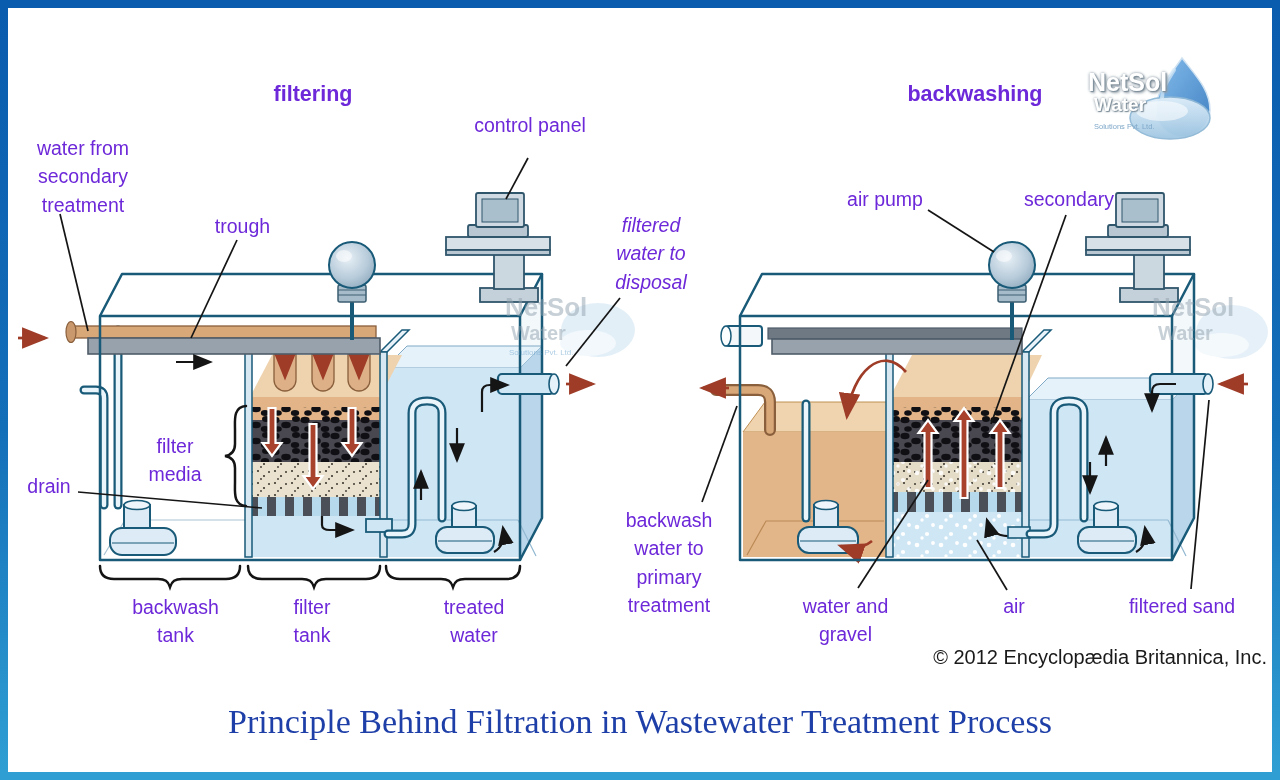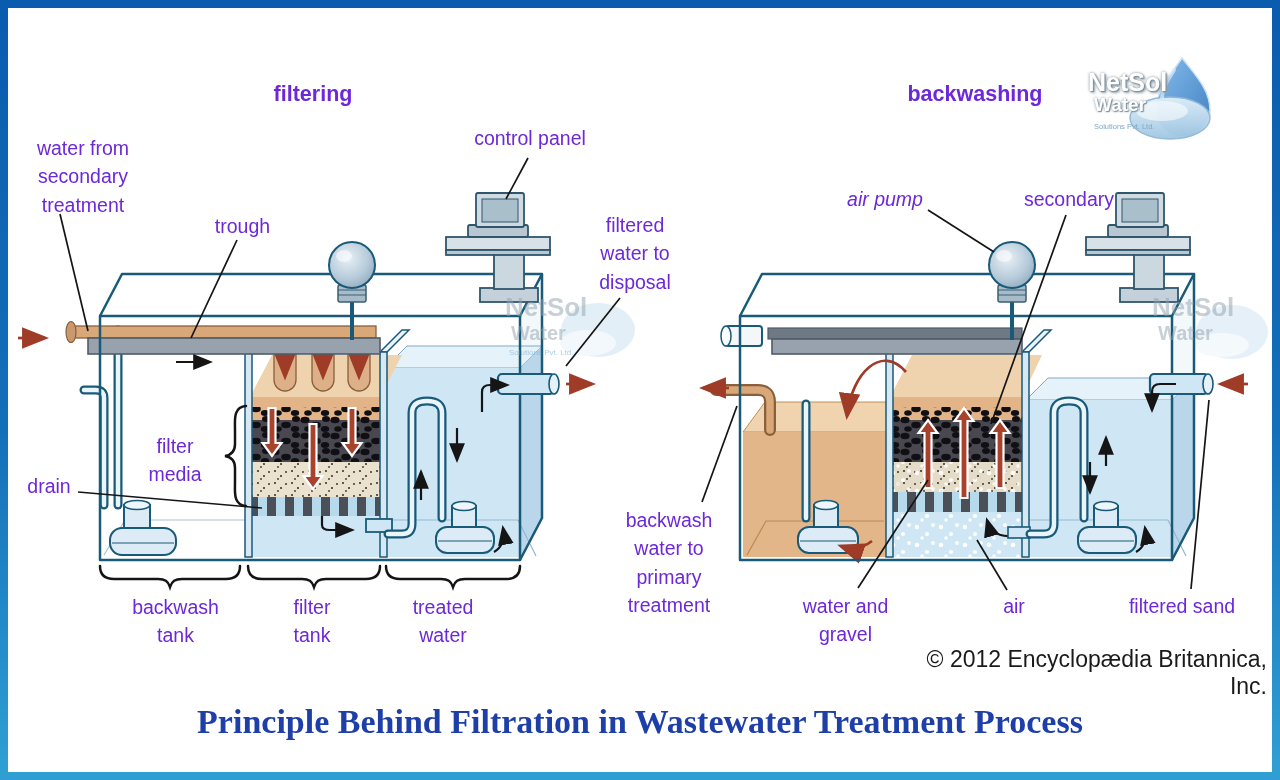--- a/index.html
+++ b/index.html
@@ -4,23 +4,23 @@
 <style>
   html,body{margin:0;padding:0;background:#fff;}
   #stage{position:relative;width:1280px;height:780px;background:#ffffff;overflow:hidden;
          font-family:"Liberation Sans",sans-serif;}
   #frame{position:absolute;inset:0;z-index:50;pointer-events:none;
          border:8px solid;border-image:linear-gradient(180deg,#0a5cae 0%,#146fb9 55%,#2f9fd3 100%) 1;}
   svg.diagram{position:absolute;left:0;top:0;z-index:1;}
   .lab{position:absolute;z-index:10;font-size:19.5px;line-height:1.45;color:#6d28d9;
        text-align:center;white-space:pre-line;}
   .head{font-weight:bold;font-size:21.5px;}
-  .copyright{position:absolute;z-index:10;font-size:23px;color:#1a1a1a;text-align:right;}
+  .copyright{position:absolute;z-index:10;font-size:20px;color:#1a1a1a;text-align:right;}
   .title{position:absolute;z-index:10;left:0;width:1280px;text-align:center;
-         font-family:"Liberation Serif",serif;font-weight:bold;font-size:34px;color:#1e3fa8;}
+         font-family:"Liberation Serif",serif;font-weight:normal;font-size:34px;color:#1e3fa8;}
   .wm-group{position:absolute;z-index:9;opacity:.5;color:#91a2ae;font-weight:bold;line-height:1;}
   .wm-name{font-size:26px;}
   .wm-word{font-size:20px;margin-top:3px;margin-left:6px;}
   .wm-tag{font-size:8px;font-weight:normal;color:#5f9cc9;margin-top:6px;margin-left:4px;}
   #logo{position:absolute;z-index:20;left:1086px;top:56px;width:138px;height:88px;}
   #logo .lg-name{position:absolute;left:2px;top:12px;font-size:25px;font-weight:bold;color:#ffffff;
      text-shadow:0 0 3px #7d8d99,1px 1px 1px #7d8d99,2px 2px 3px #98a4ad;}
   #logo .lg-word{position:absolute;left:8px;top:38px;font-size:19px;font-weight:bold;color:#ffffff;
      text-shadow:0 0 3px #7d8d99,1px 1px 1px #7d8d99;}
   #logo .lg-tag{position:absolute;left:8px;top:66px;font-size:7.5px;color:#7fa8c8;}
@@ -347,35 +347,35 @@
   </g>
 </svg>
 
 <div class="lab head" style="left:233px;top:79px;width:160px;">filtering</div>
 <div class="lab head" style="left:880px;top:79px;width:190px;">backwashing</div>
 
 <div class="lab" style="left:8px;top:134px;width:150px;text-align:center;">water from
 secondary
 treatment</div>
 <div class="lab" style="left:195px;top:212px;width:95px;">trough</div>
-<div class="lab" style="left:450px;top:124px;width:160px;">control panel</div>
-<div class="lab" style="left:576px;top:211px;width:118px;">filtered
+<div class="lab" style="left:450px;top:111px;width:160px;">control panel</div>
+<div class="lab" style="left:592px;top:211px;width:118px;font-style:italic;">filtered
 water to
 disposal</div>
 <div class="lab" style="left:120px;top:432px;width:110px;">filter
 media</div>
 <div class="lab" style="left:14px;top:472px;width:70px;">drain</div>
 <div class="lab" style="left:103px;top:593px;width:145px;">backwash
 tank</div>
 <div class="lab" style="left:266px;top:593px;width:92px;">filter
 tank</div>
-<div class="lab" style="left:384px;top:593px;width:118px;">treated
+<div class="lab" style="left:415px;top:593px;width:118px;">treated
 water</div>
 
-<div class="lab" style="left:826px;top:185px;width:118px;font-style:italic;">air pump</div>
+<div class="lab" style="left:826px;top:185px;width:118px;">air pump</div>
 <div class="lab" style="left:1010px;top:185px;width:118px;">secondary</div>
 <div class="lab" style="left:600px;top:506px;width:138px;">backwash
 water to
 primary
 treatment</div>
 <div class="lab" style="left:778px;top:592px;width:135px;">water and
 gravel</div>
 <div class="lab" style="left:985px;top:592px;width:58px;">air</div>
 <div class="lab" style="left:1108px;top:592px;width:148px;">filtered sand</div>
 

